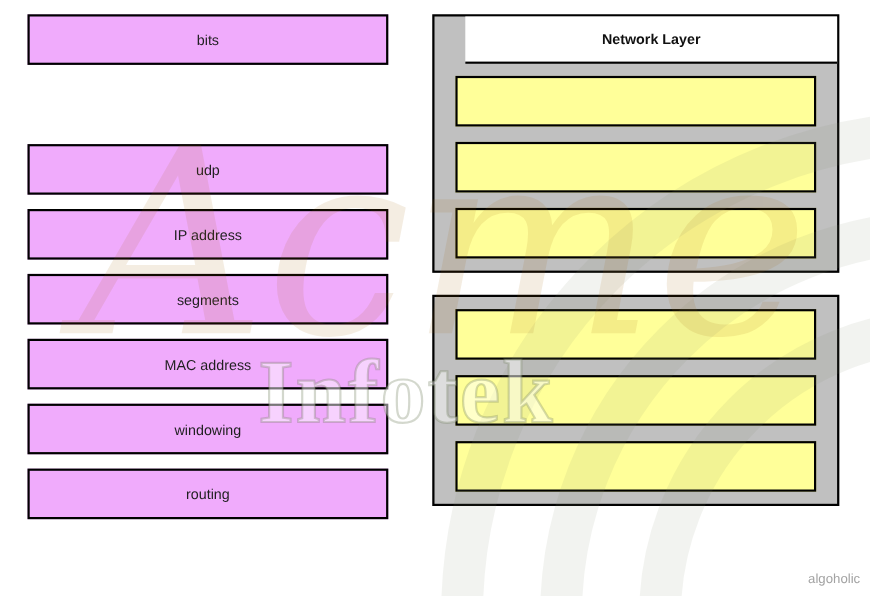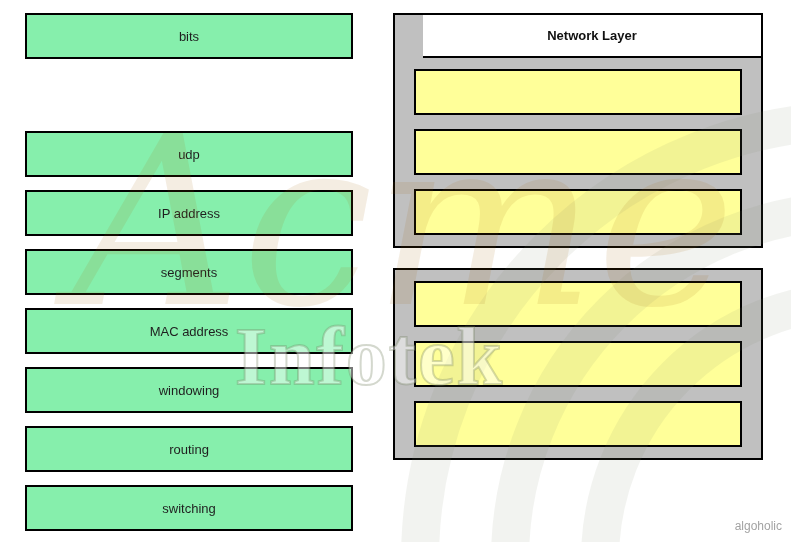--- a/index.html
+++ b/index.html
@@ -15,21 +15,21 @@
     background: #ffffff;
     overflow: hidden;
   }
 
   
   .tile {
     position: absolute;
     left: 25px;
     width: 324px;
     height: 42px;
-    background: #86efac;
+    background: #f0abfc;
     border: 2px solid #000000;
     display: flex;
     align-items: center;
     justify-content: center;
     font-size: 13px;
     color: #1f1f1f;
     z-index: 1;
   }
 
   
@@ -120,21 +120,20 @@
 
 <div class="canvas">
 
   <div class="tile" style="top:13px">bits</div>
   <div class="tile" style="top:131px">udp</div>
   <div class="tile" style="top:190px">IP address</div>
   <div class="tile" style="top:249px">segments</div>
   <div class="tile" style="top:308px">MAC address</div>
   <div class="tile" style="top:367px">windowing</div>
   <div class="tile" style="top:426px">routing</div>
-  <div class="tile" style="top:485px">switching</div>
 
   <div class="panel" style="top:13px">
     <div class="panel-header">Network Layer</div>
     <div class="panel-body">
       <div class="slot"></div>
       <div class="slot"></div>
       <div class="slot"></div>
     </div>
   </div>
 

